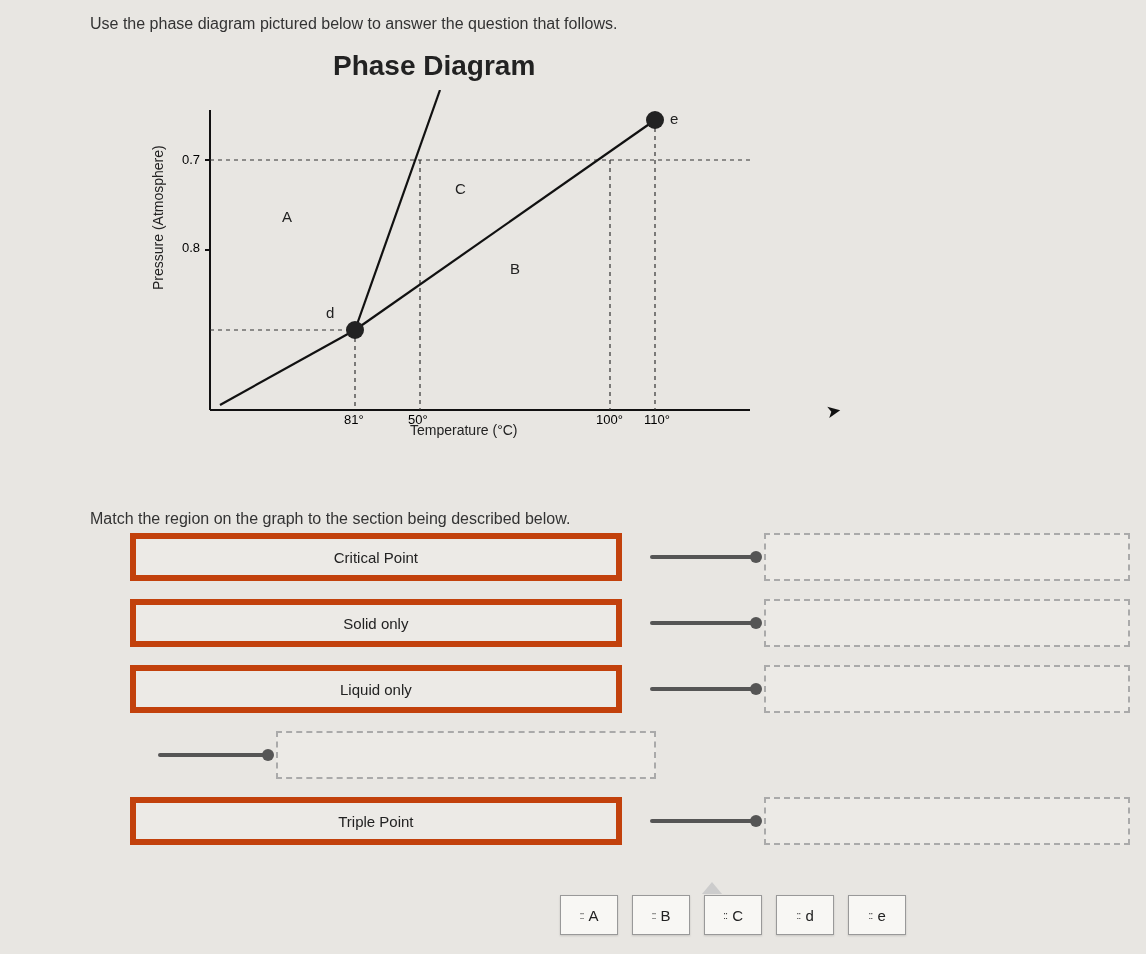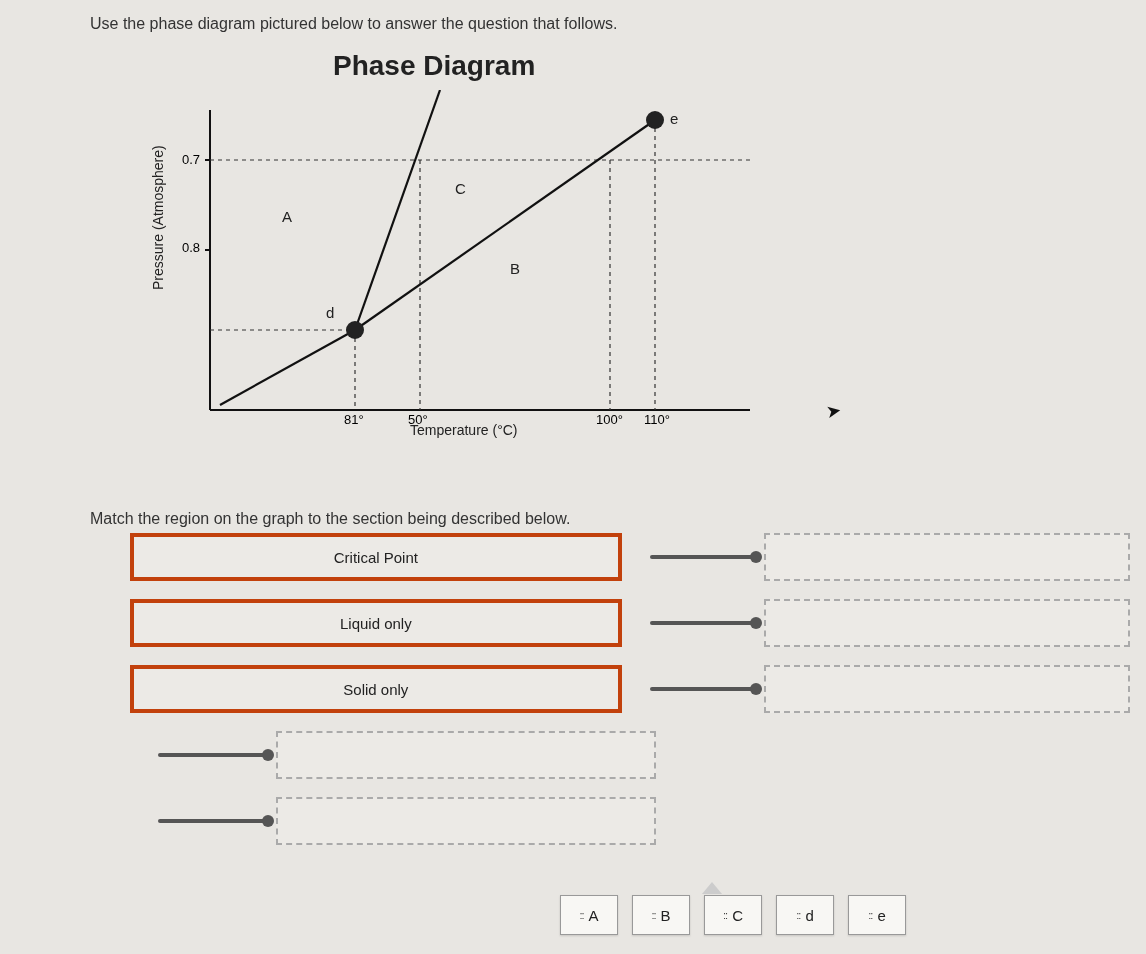--- a/index.html
+++ b/index.html
@@ -73,21 +73,21 @@
   }
   .match-row {
     display:flex;
     align-items:center;
     height: 54px;
     margin-bottom: 12px;
   }
   .match-box {
     width: 510px;
     height: 48px;
-    border: 4px solid #c2410c;
+    border: 6px solid #c2410c;
     background: #eceae6;
     display:flex;
     align-items:center;
     justify-content:center;
     font-size:15px;
     color:#222;
   }
   .connector {
     width: 110px;
     height:4px;
@@ -202,34 +202,35 @@
 
 <div class="match-instruction">Match the region on the graph to the section being described below.</div>
 
 <div class="match-rows">
   <div class="match-row">
     <div class="match-box">Critical Point</div>
     <div class="connector"></div>
     <div class="drop-slot"></div>
   </div>
   <div class="match-row">
+    <div class="match-box">Solid only</div>
+    <div class="connector"></div>
+    <div class="drop-slot"></div>
+  </div>
+  <div class="match-row">
     <div class="match-box">Liquid only</div>
     <div class="connector"></div>
     <div class="drop-slot"></div>
   </div>
   <div class="match-row">
-    <div class="match-box">Solid only</div>
-    <div class="connector"></div>
-    <div class="drop-slot"></div>
-  </div>
-  <div class="match-row">
-    <div class="connector"></div>
-    <div class="drop-slot"></div>
-  </div>
-  <div class="match-row">
+    <div class="connector"></div>
+    <div class="drop-slot"></div>
+  </div>
+  <div class="match-row">
+    <div class="match-box">Triple Point</div>
     <div class="connector"></div>
     <div class="drop-slot"></div>
   </div>
 </div>
 
 <div class="options-caret"></div>
 <div class="options-tray">
   <div class="option">
       <span class="dots">::</span>
       <span>A</span>

